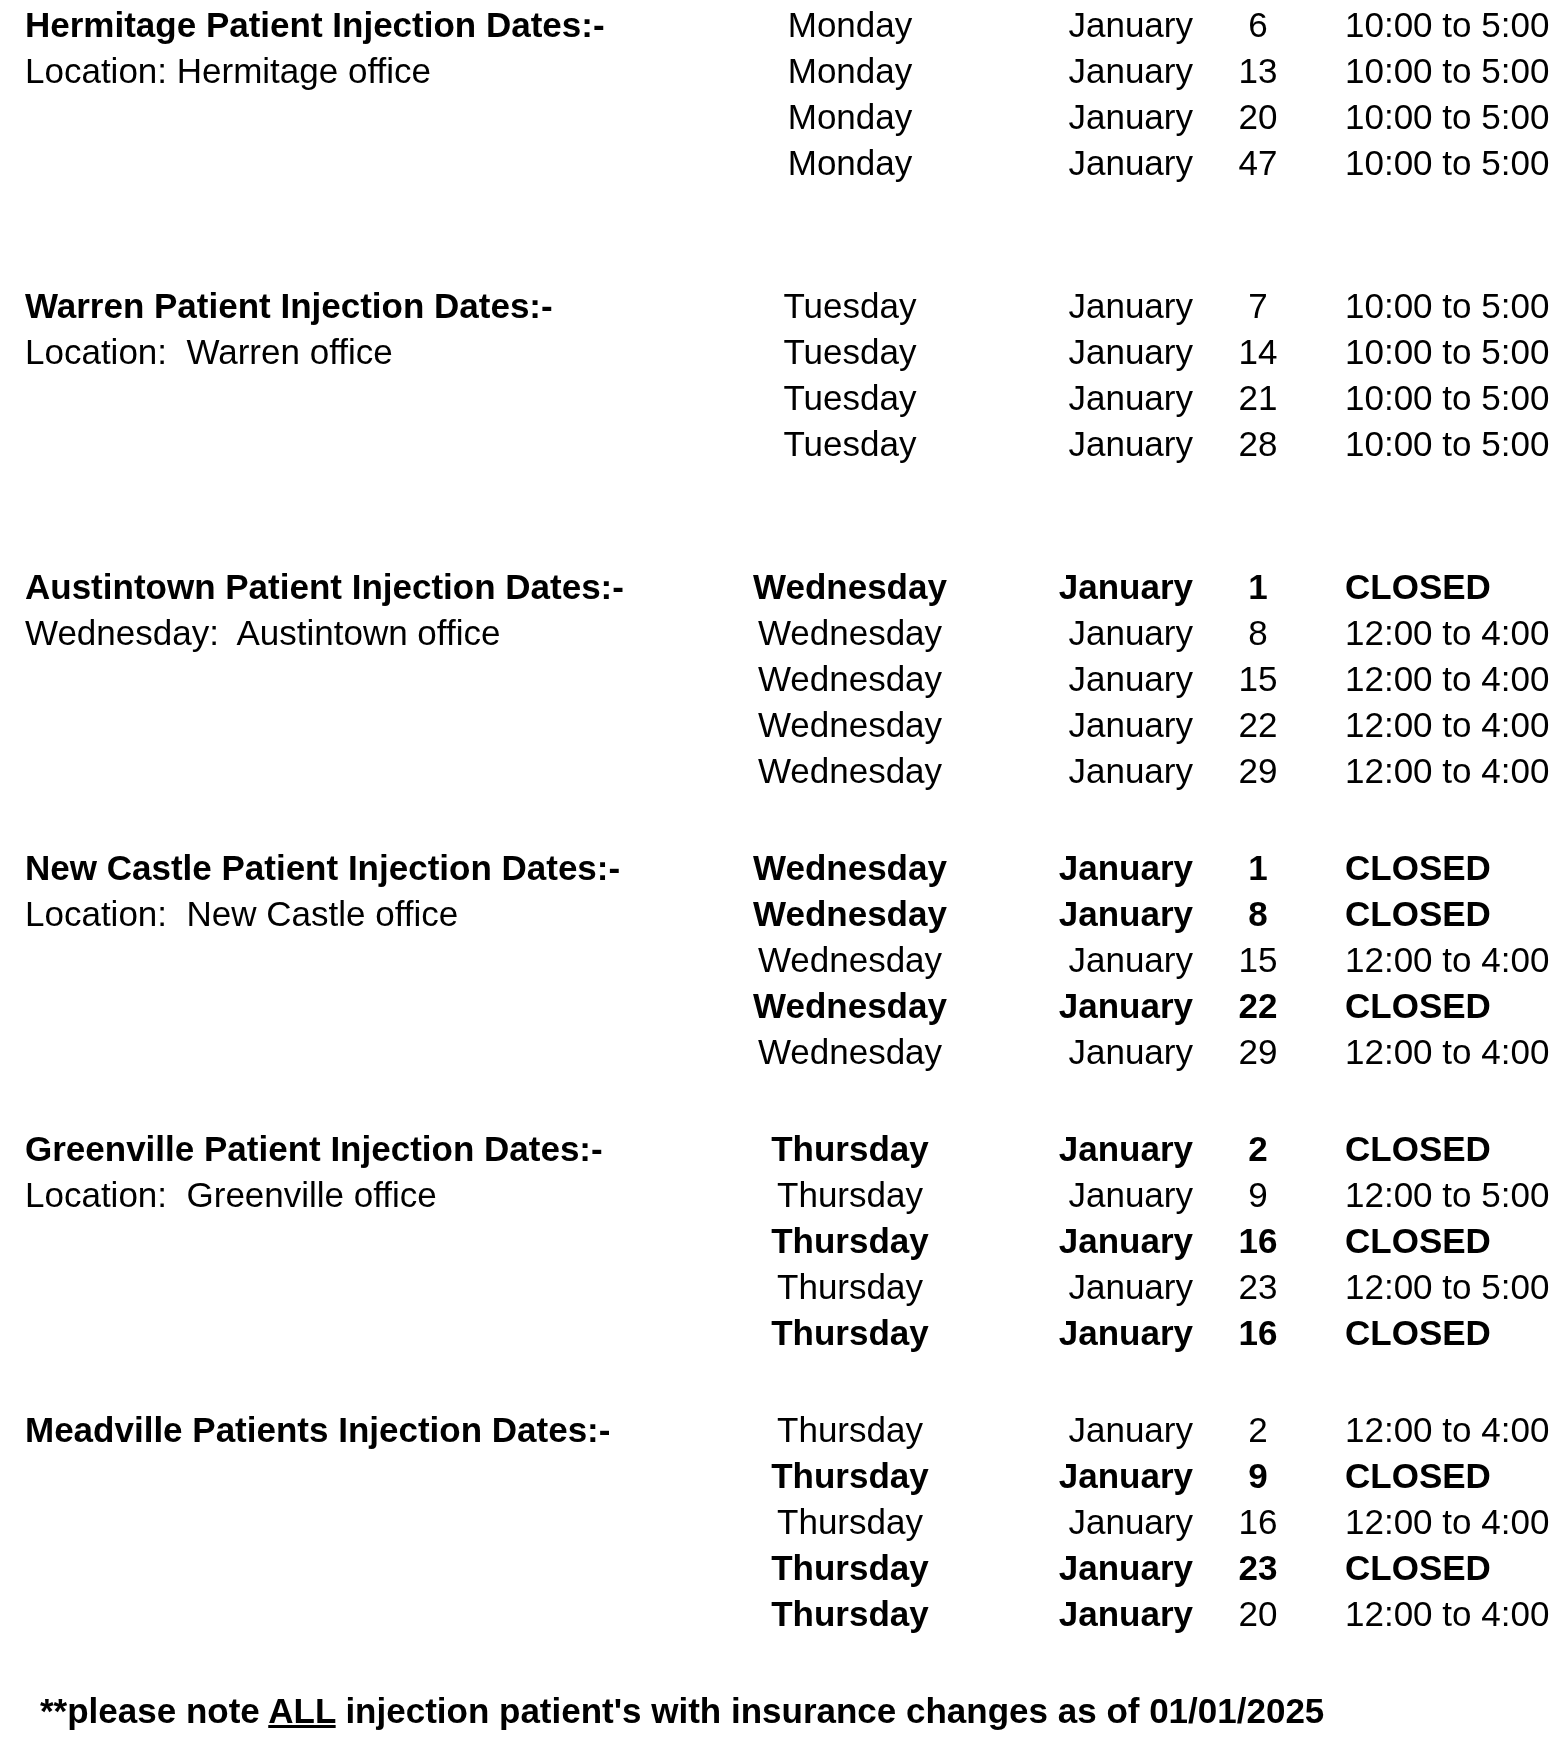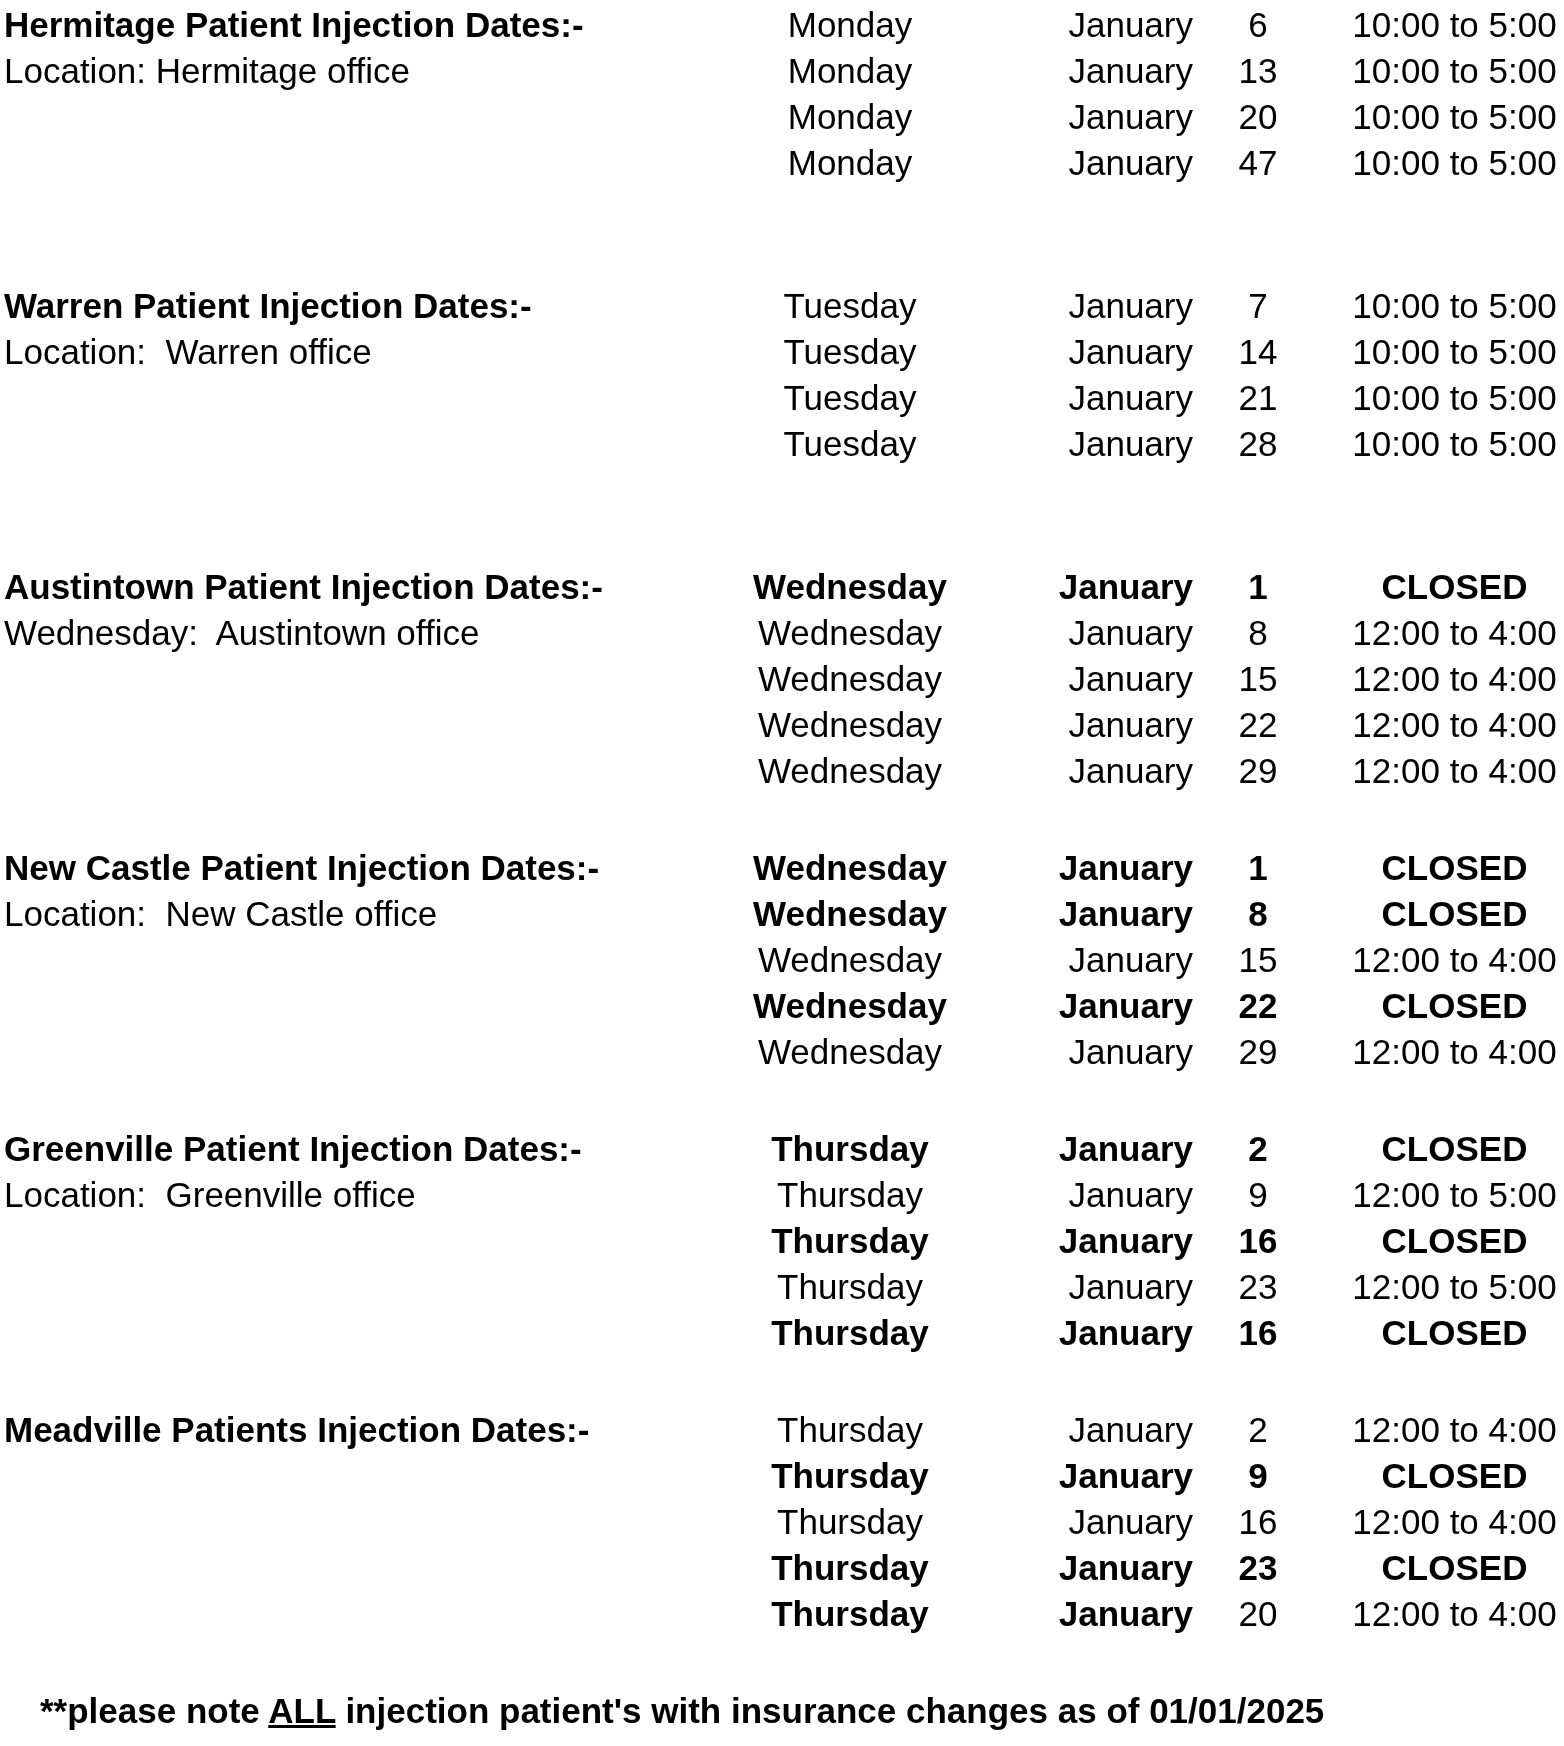--- a/index.html
+++ b/index.html
@@ -10,28 +10,28 @@
     font-size:35px;line-height:46px;
     overflow:hidden;
   }
   .doc{padding-top:2px;}
   .sec{height:281px;}
   .grid{
     display:grid;
     grid-template-columns:740px 220px 233px 130px 1fr;
     grid-auto-rows:46px;
   }
-  .info{grid-column:1;grid-row:1 / span 2;padding-left:4px;}
+  .info{grid-column:1;grid-row:1 / span 2;padding-left:25px;}
   .title{font-weight:700;white-space:pre-wrap;}
   .loc{font-weight:400;white-space:pre-wrap;}
   .cell{white-space:nowrap;overflow:visible;}
   .c-day{grid-column:2;text-align:center;}
   .c-month{grid-column:3;text-align:right;}
   .c-date{grid-column:4;text-align:center;}
-  .c-time{grid-column:5;text-align:center;padding-left:22px;}
+  .c-time{grid-column:5;text-align:left;padding-left:22px;}
   .b{font-weight:700;}
   .note{margin:0 0 0 40px;font-weight:700;white-space:pre-wrap;}
   .note .u{text-decoration:underline;}
 </style>
 </head>
 <body>
 
 <main class="doc">
   <div id="sections">
   <section class="sec">

